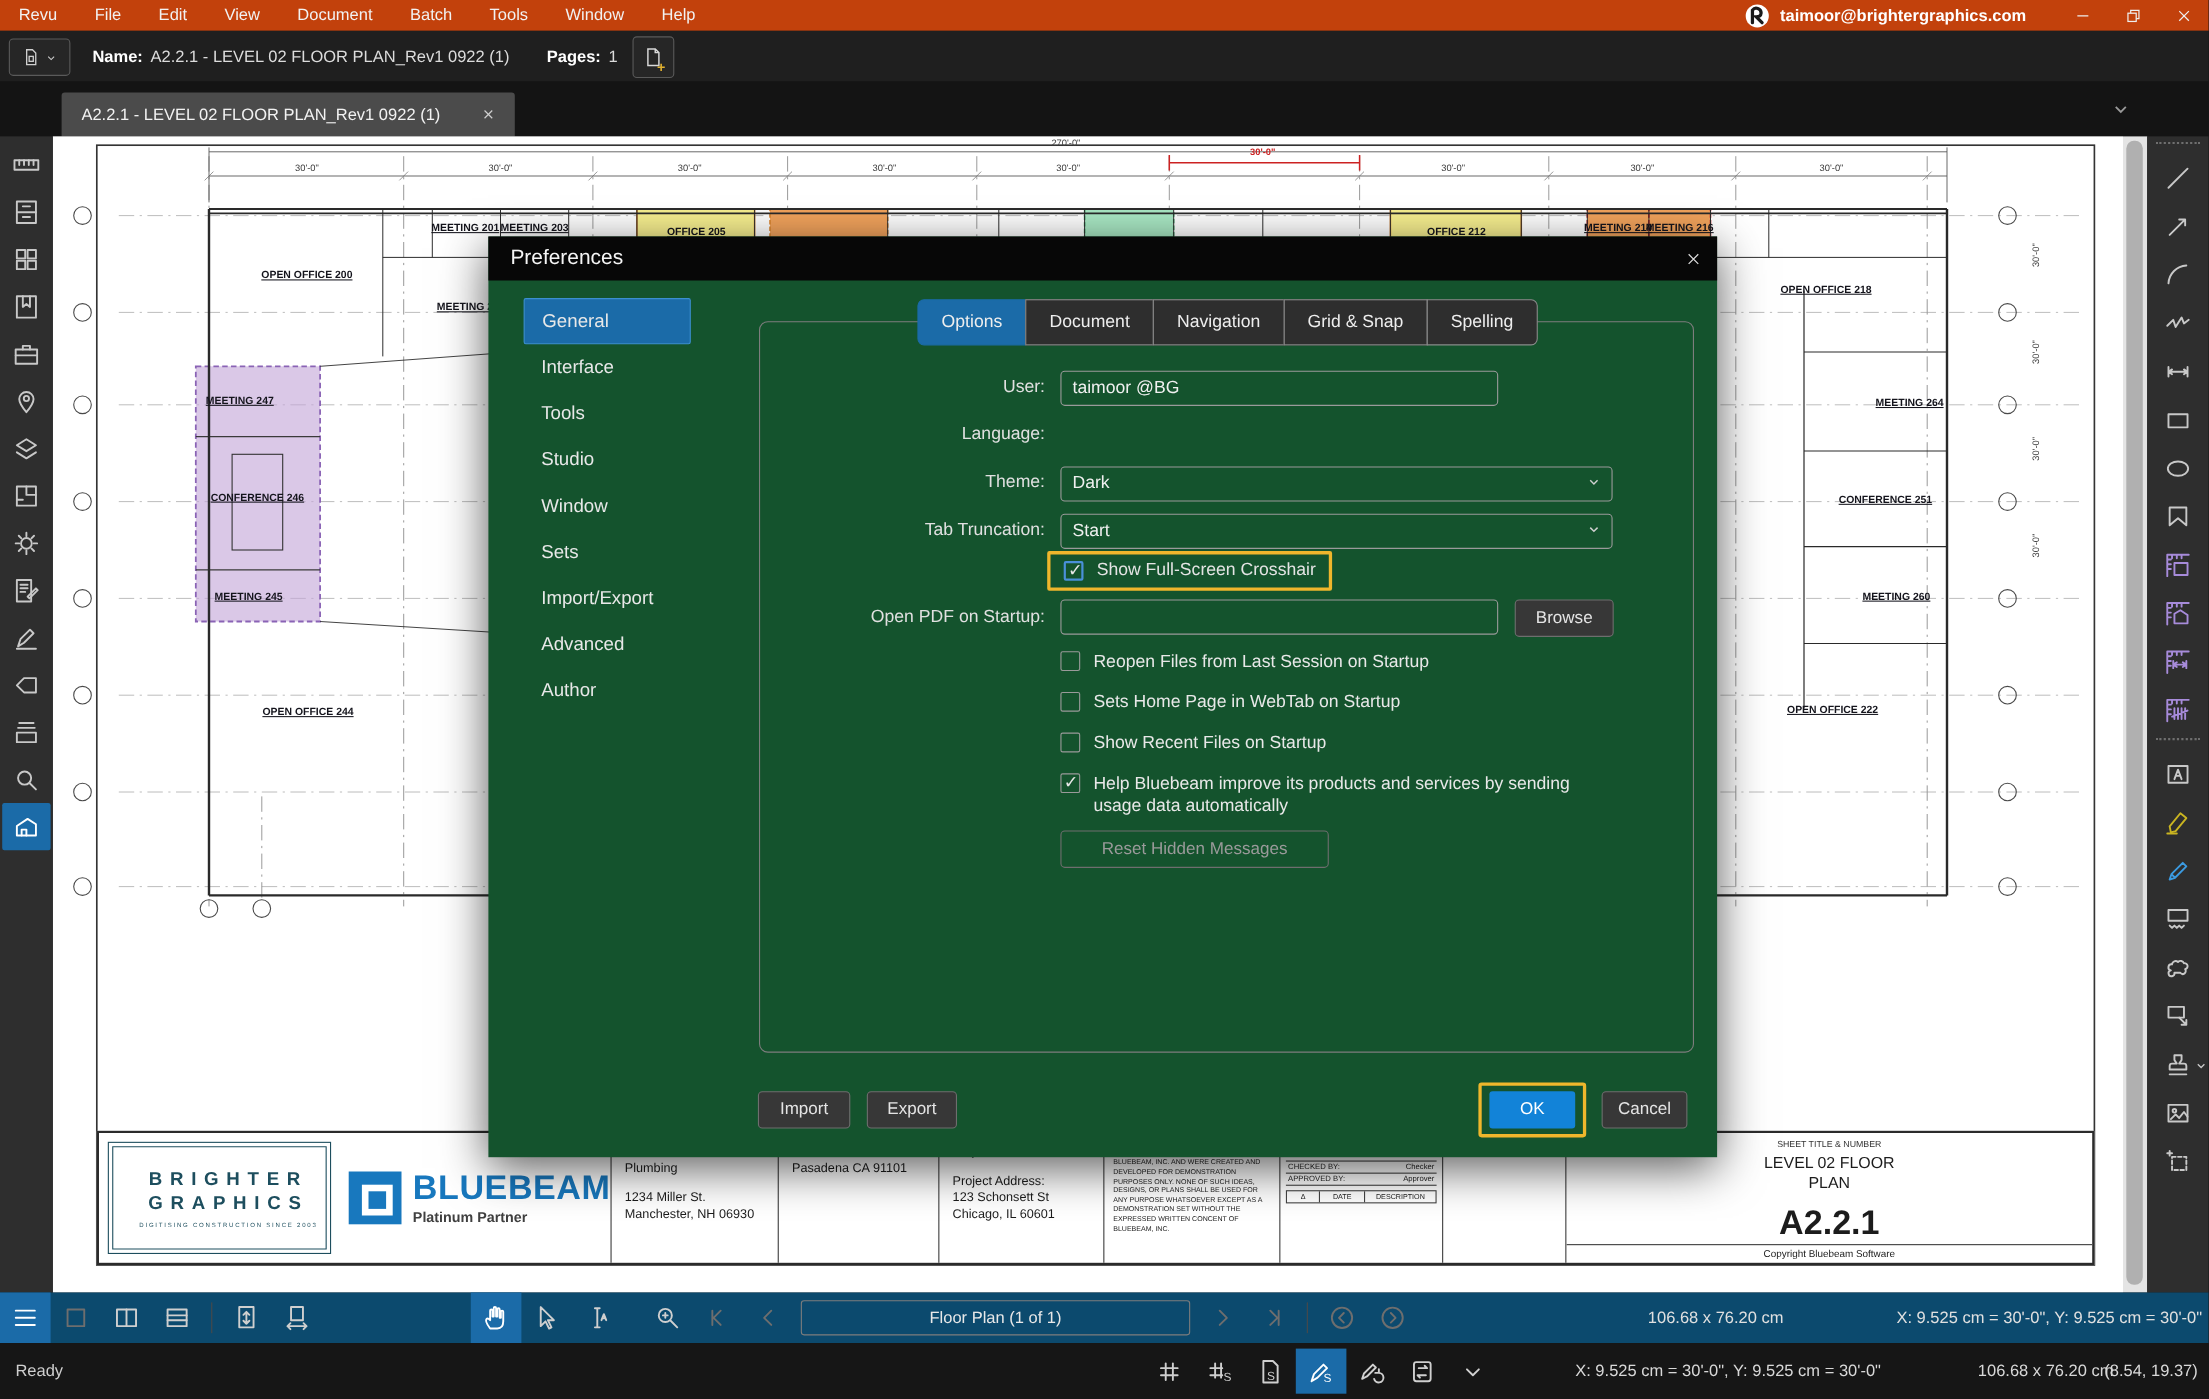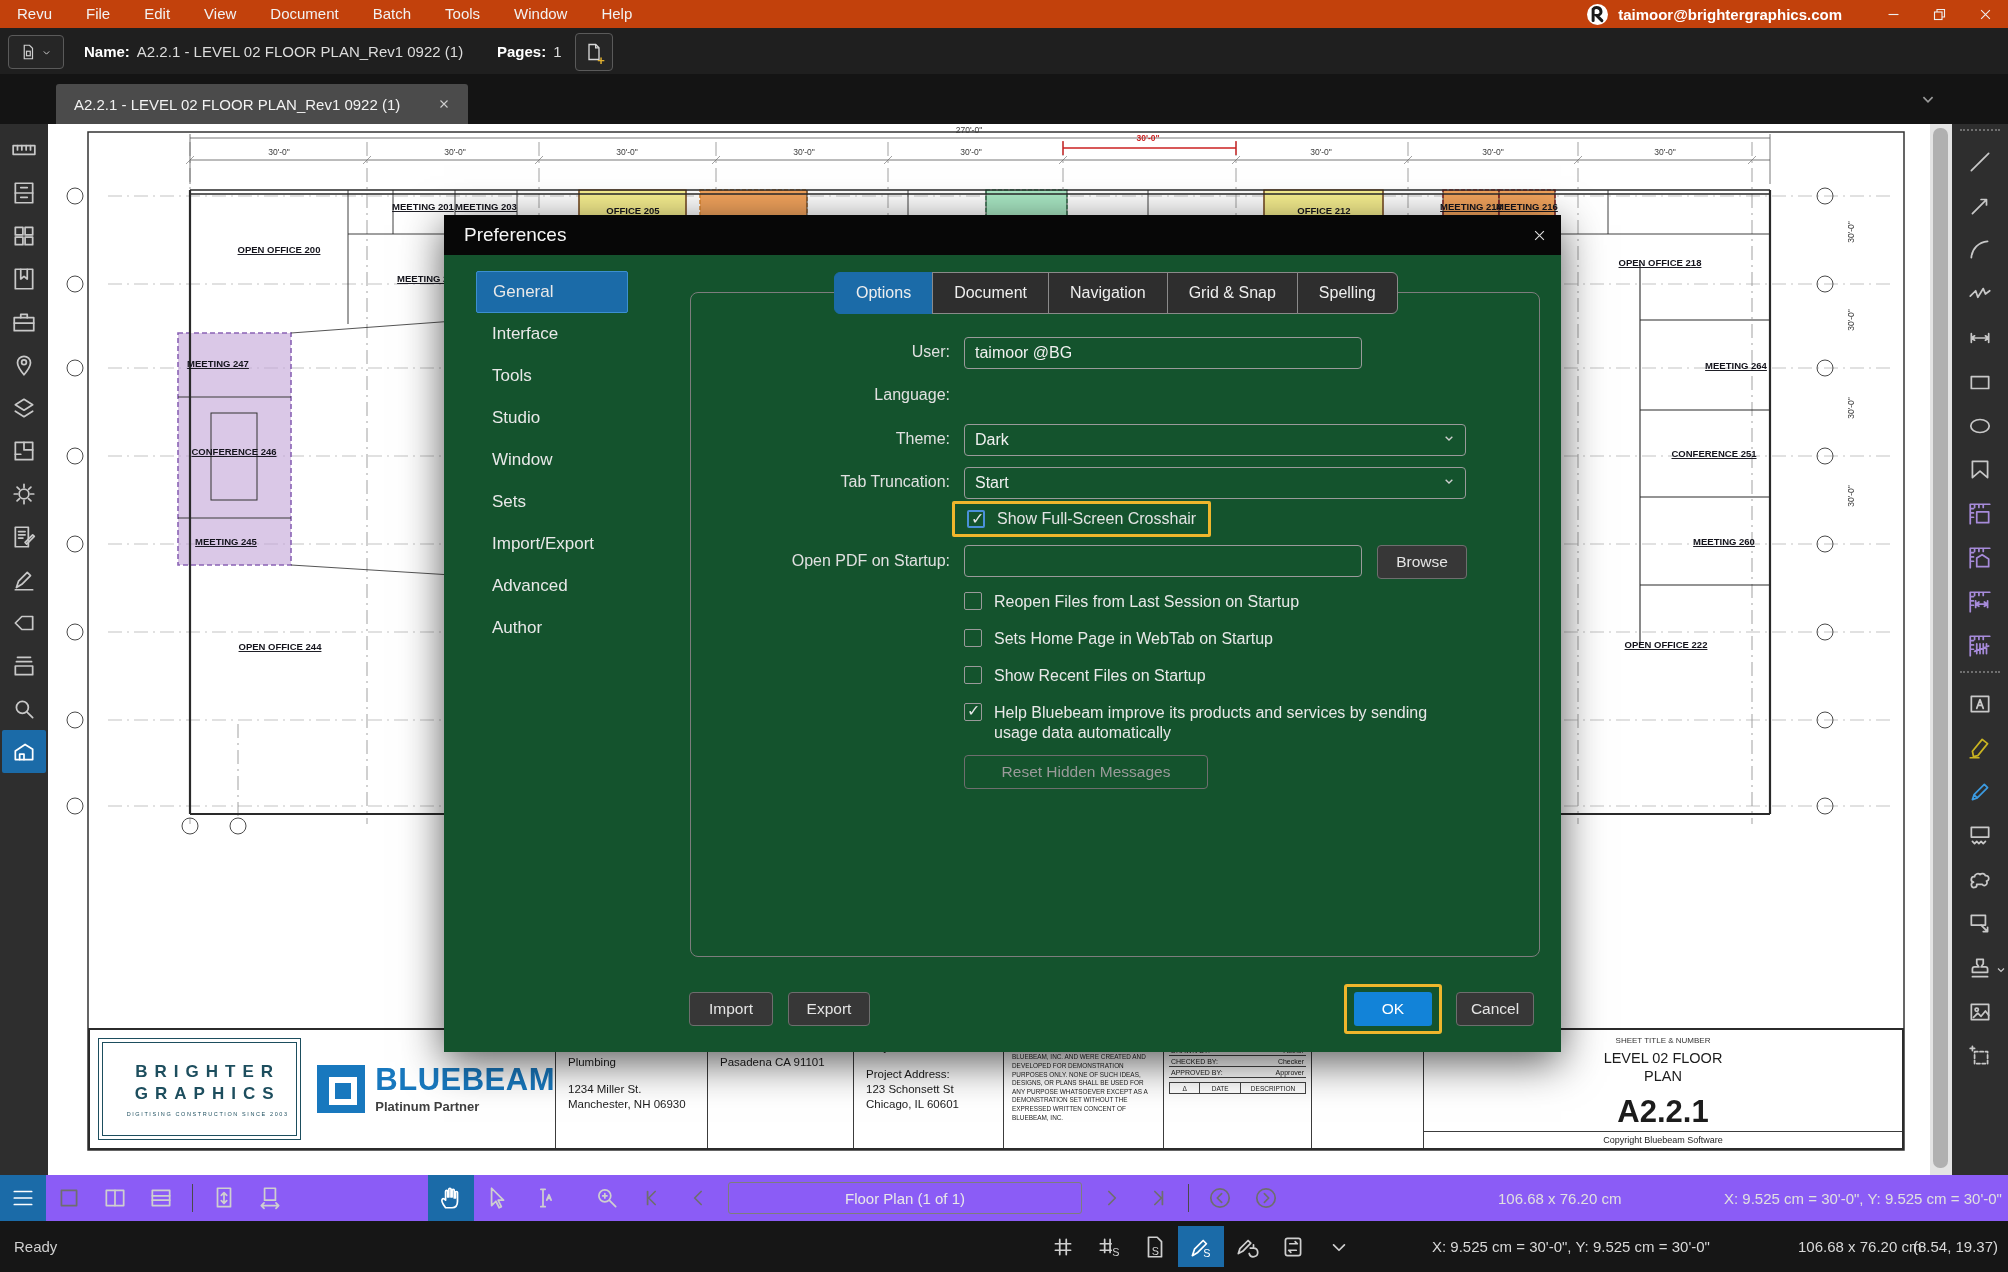--- a/index.html
+++ b/index.html
@@ -137,21 +137,21 @@
     font-size:15.5px;display:flex;align-items:center;justify-content:center;box-sizing:border-box;}
   #btn-browse{left:933px;top:330px;width:90px;}
   #btn-reset{left:520px;top:540px;width:244px;background:transparent;color:#9a9a9a;}
   #btn-import{left:245px;top:777px;width:84px;}
   #btn-export{left:344px;top:777px;width:82px;}
   #ok-hl{left:900px;top:769px;width:98px;height:50px;border:3px solid var(--hl,#efb62c);border-radius:3px;display:flex;align-items:center;justify-content:center;box-sizing:border-box;}
   #btn-ok{position:static;width:78px;height:34px;background:var(--ok-blue,#1283d8);border:none;border-radius:3px;color:#fff;}
   #btn-cancel{left:1012px;top:777px;width:78px;}
 
   
-  #bottombar{left:0;top:1175px;width:2008px;height:46px;background:#8b5cf6;}
+  #bottombar{left:0;top:1175px;width:2008px;height:46px;background:#0c4a6e;}
   .bb-tool{width:46px;height:46px;display:flex;align-items:center;justify-content:center;color:#cfcfcf;}
   .bb-tool.selected{background:var(--accent,#1b6ba8);color:#fff;}
   .bb-tool.disabled{color:#6e6e6e;}
   .bb-sep{width:1px;height:28px;background:#4a4a4a;margin:9px 8px;}
   #bb-left{left:0;top:0;display:flex;}
   #bb-mid{left:428px;top:0;display:flex;align-items:center;}
   #page-field{width:352px;height:30px;border:1px solid #7d7d7d;border-radius:3px;color:#e8e8e8;font-size:15px;
     display:flex;align-items:center;justify-content:center;margin:0 6px;}
   .bb-text{position:absolute;top:0;height:46px;display:flex;align-items:center;color:#e0e0e0;font-size:15px;white-space:nowrap;}
 

